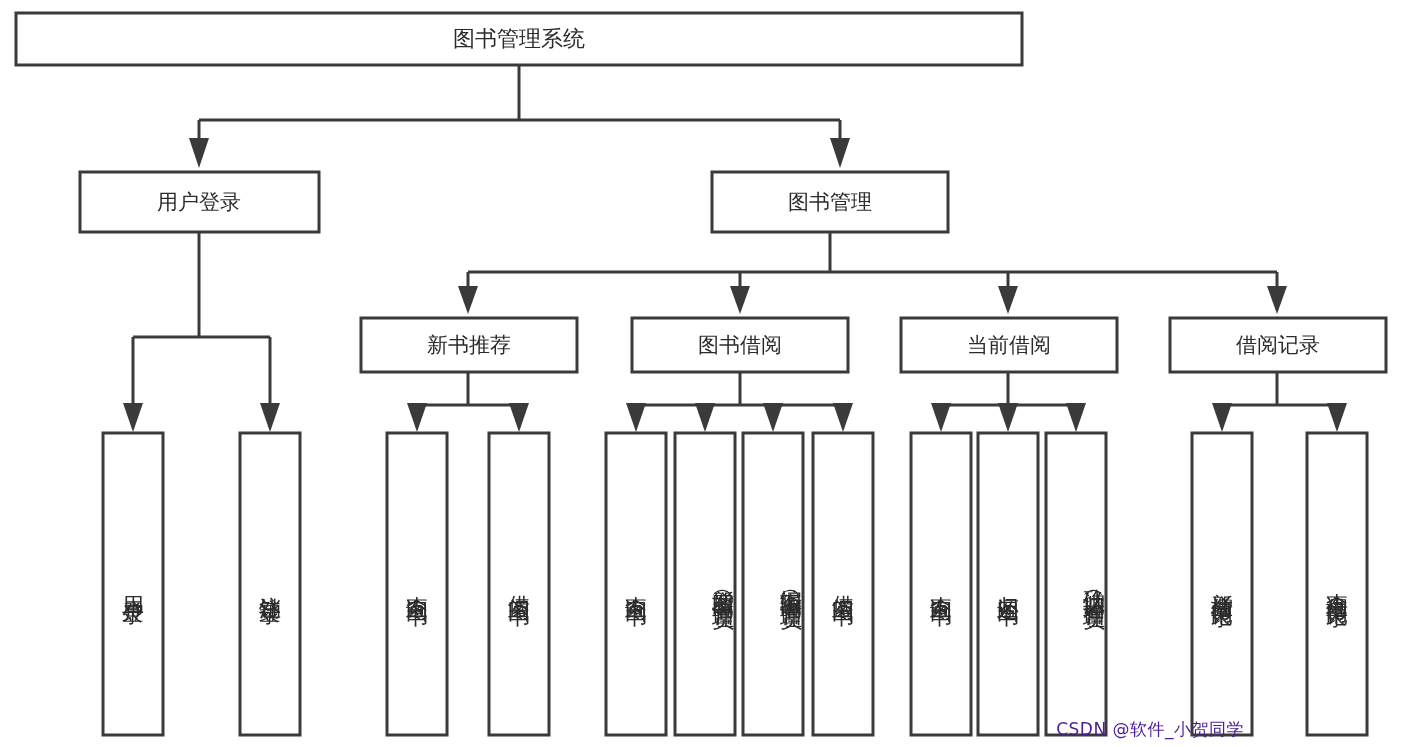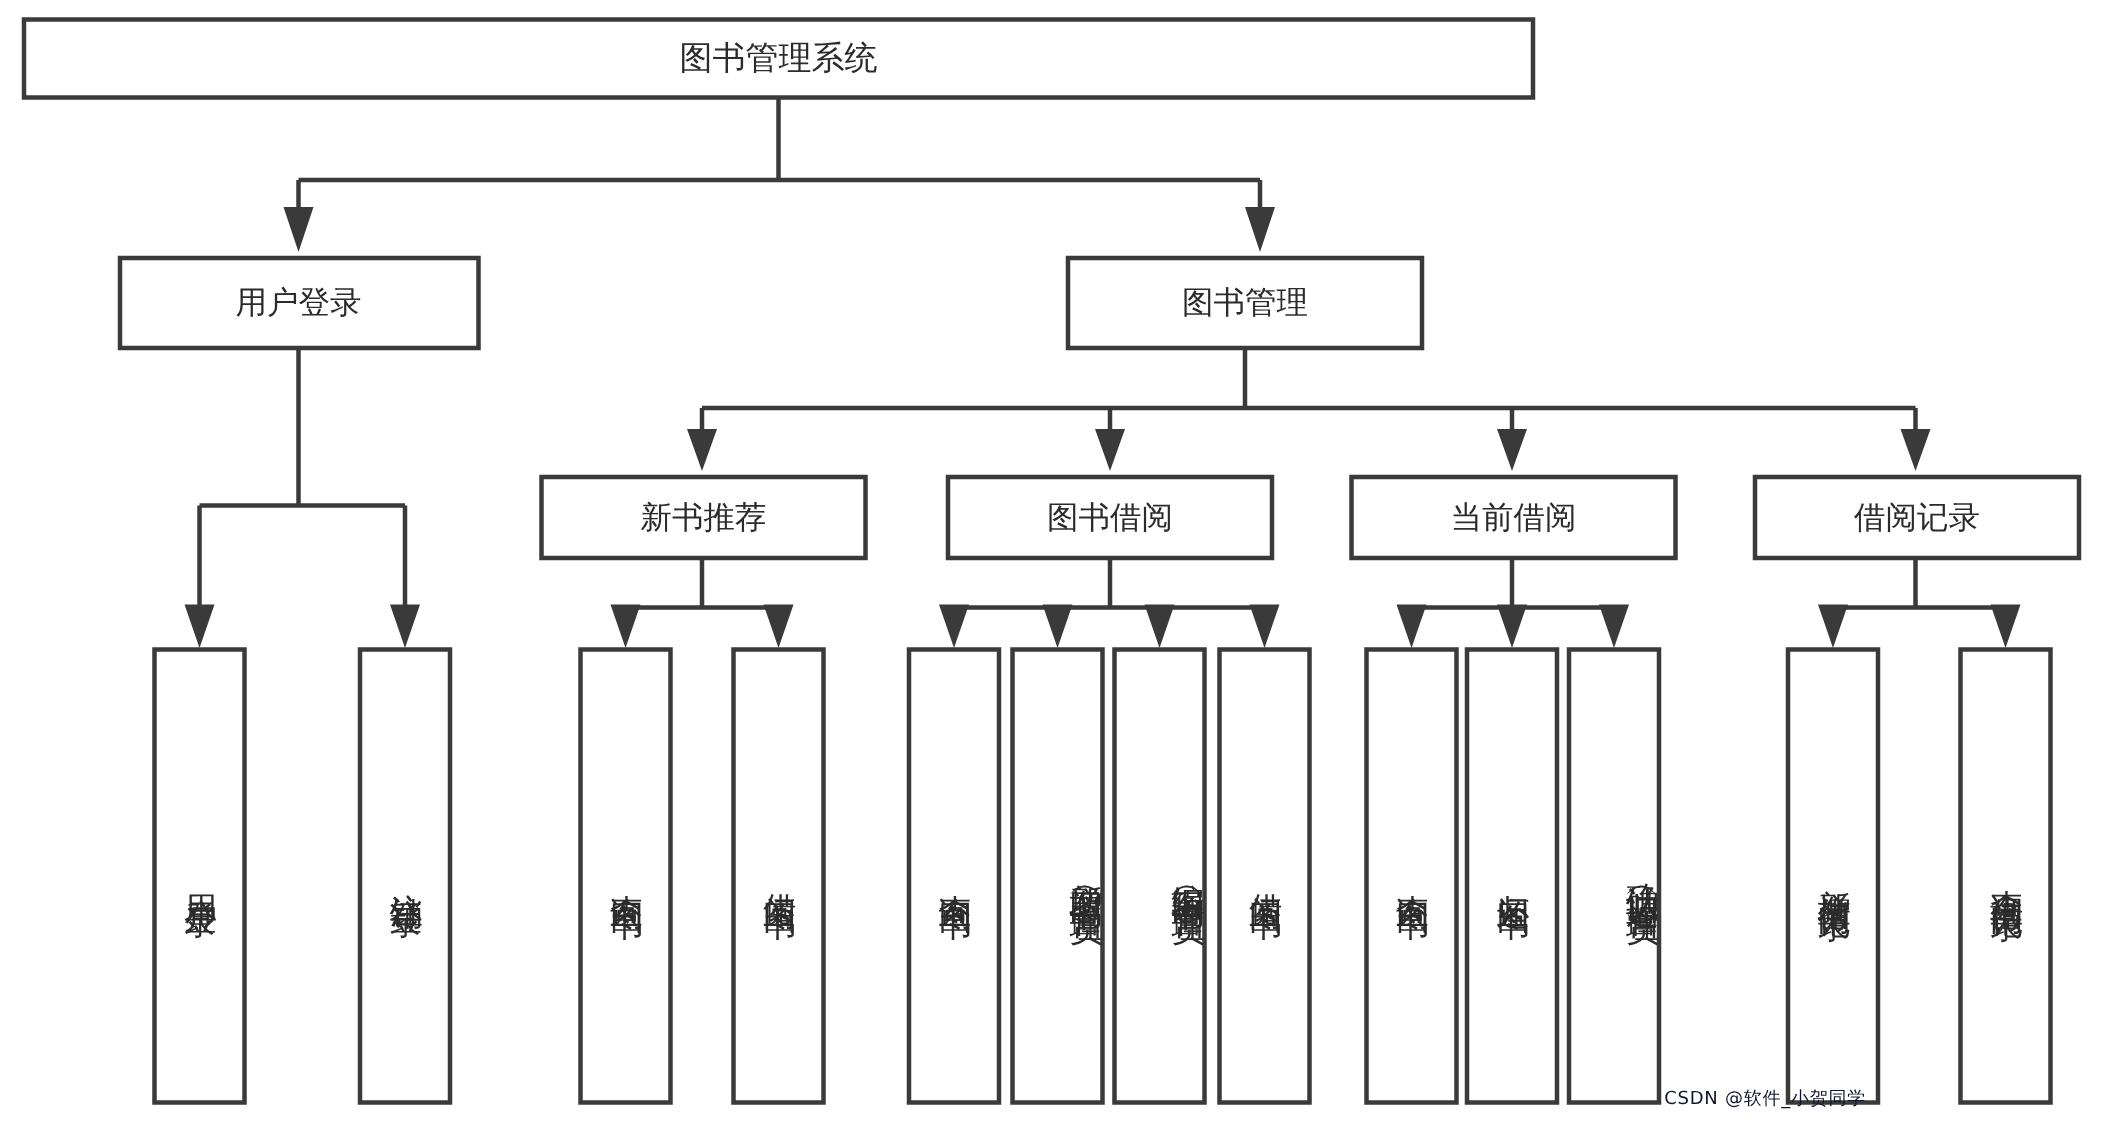--- a/index.html
+++ b/index.html
@@ -64,22 +64,22 @@
     color: #2b2b2b;
     white-space: nowrap;
     text-align: center;
     pointer-events: none;
   }
   #watermark {
     position: absolute;
     right: 8px;
     bottom: 6px;
     font-family: "DejaVu Sans", "Liberation Sans", sans-serif;
-    font-size: 12px;
-    color: #0f172a;
+    font-size: 17px;
+    color: #4c1d95;
     letter-spacing: 0.5px;
     white-space: nowrap;
   }
 </style>
 </head>
 <body>
 
 <div id="diagram-root">
 
   <svg id="flow-svg" viewBox="0 0 1405 747">

